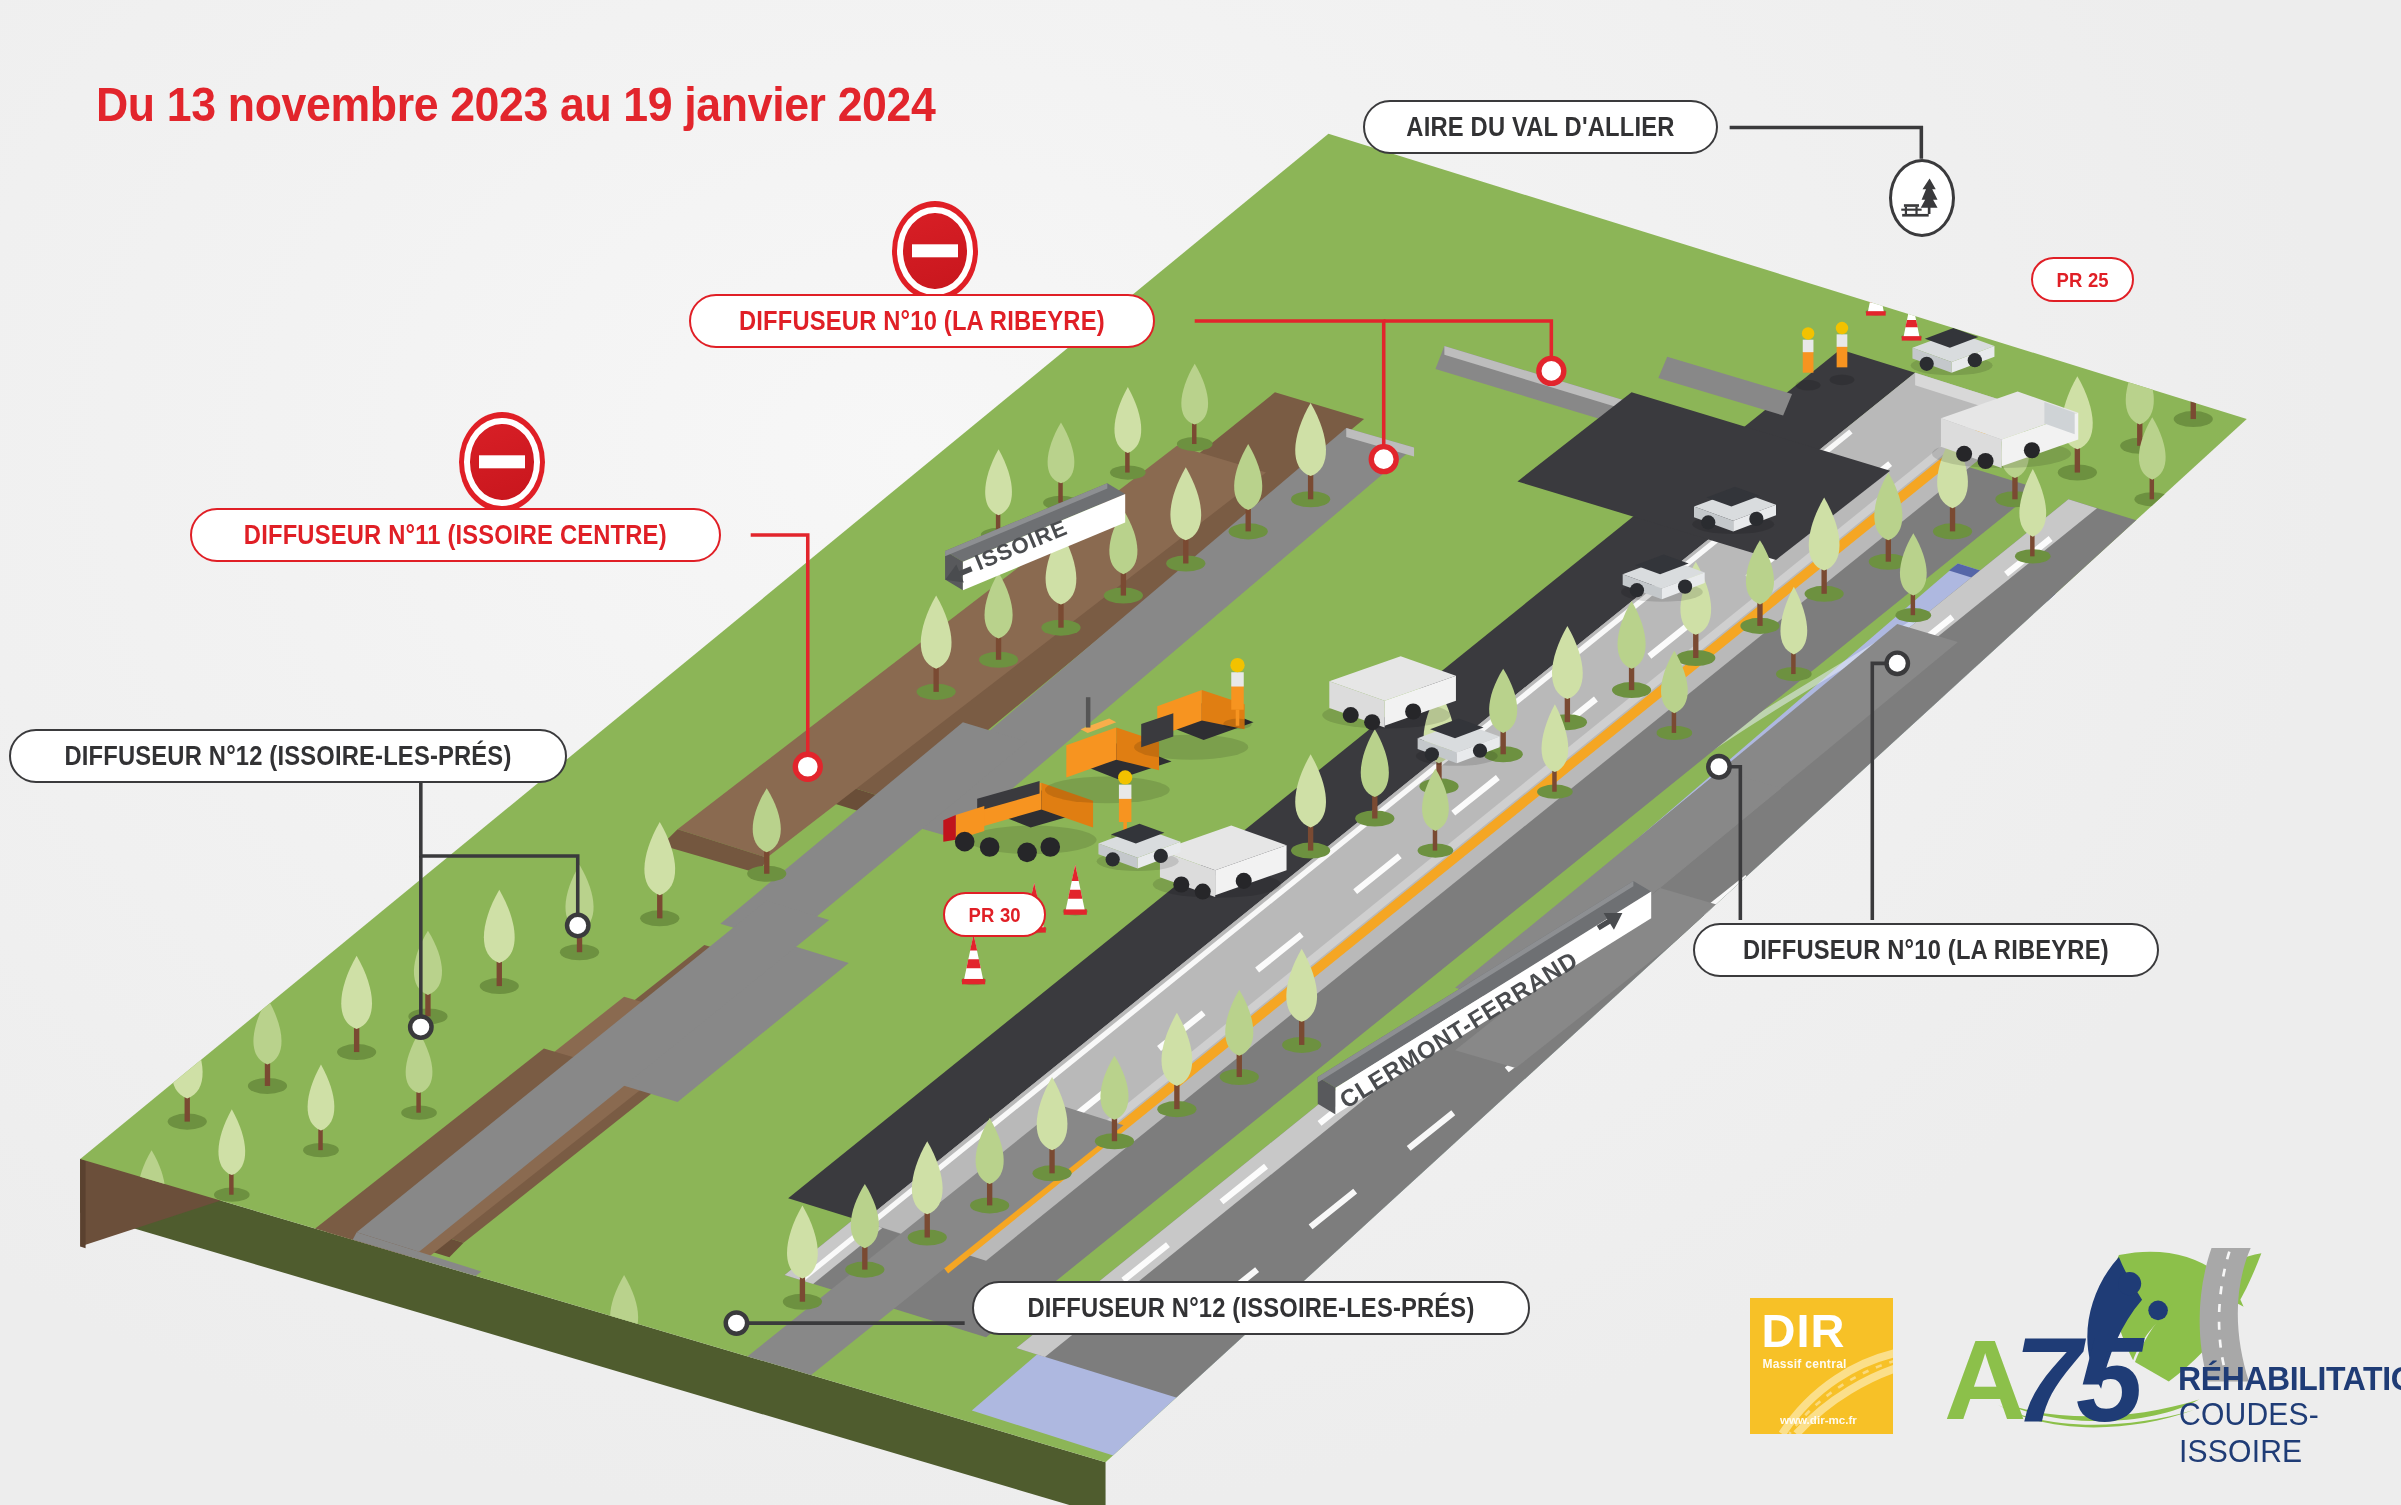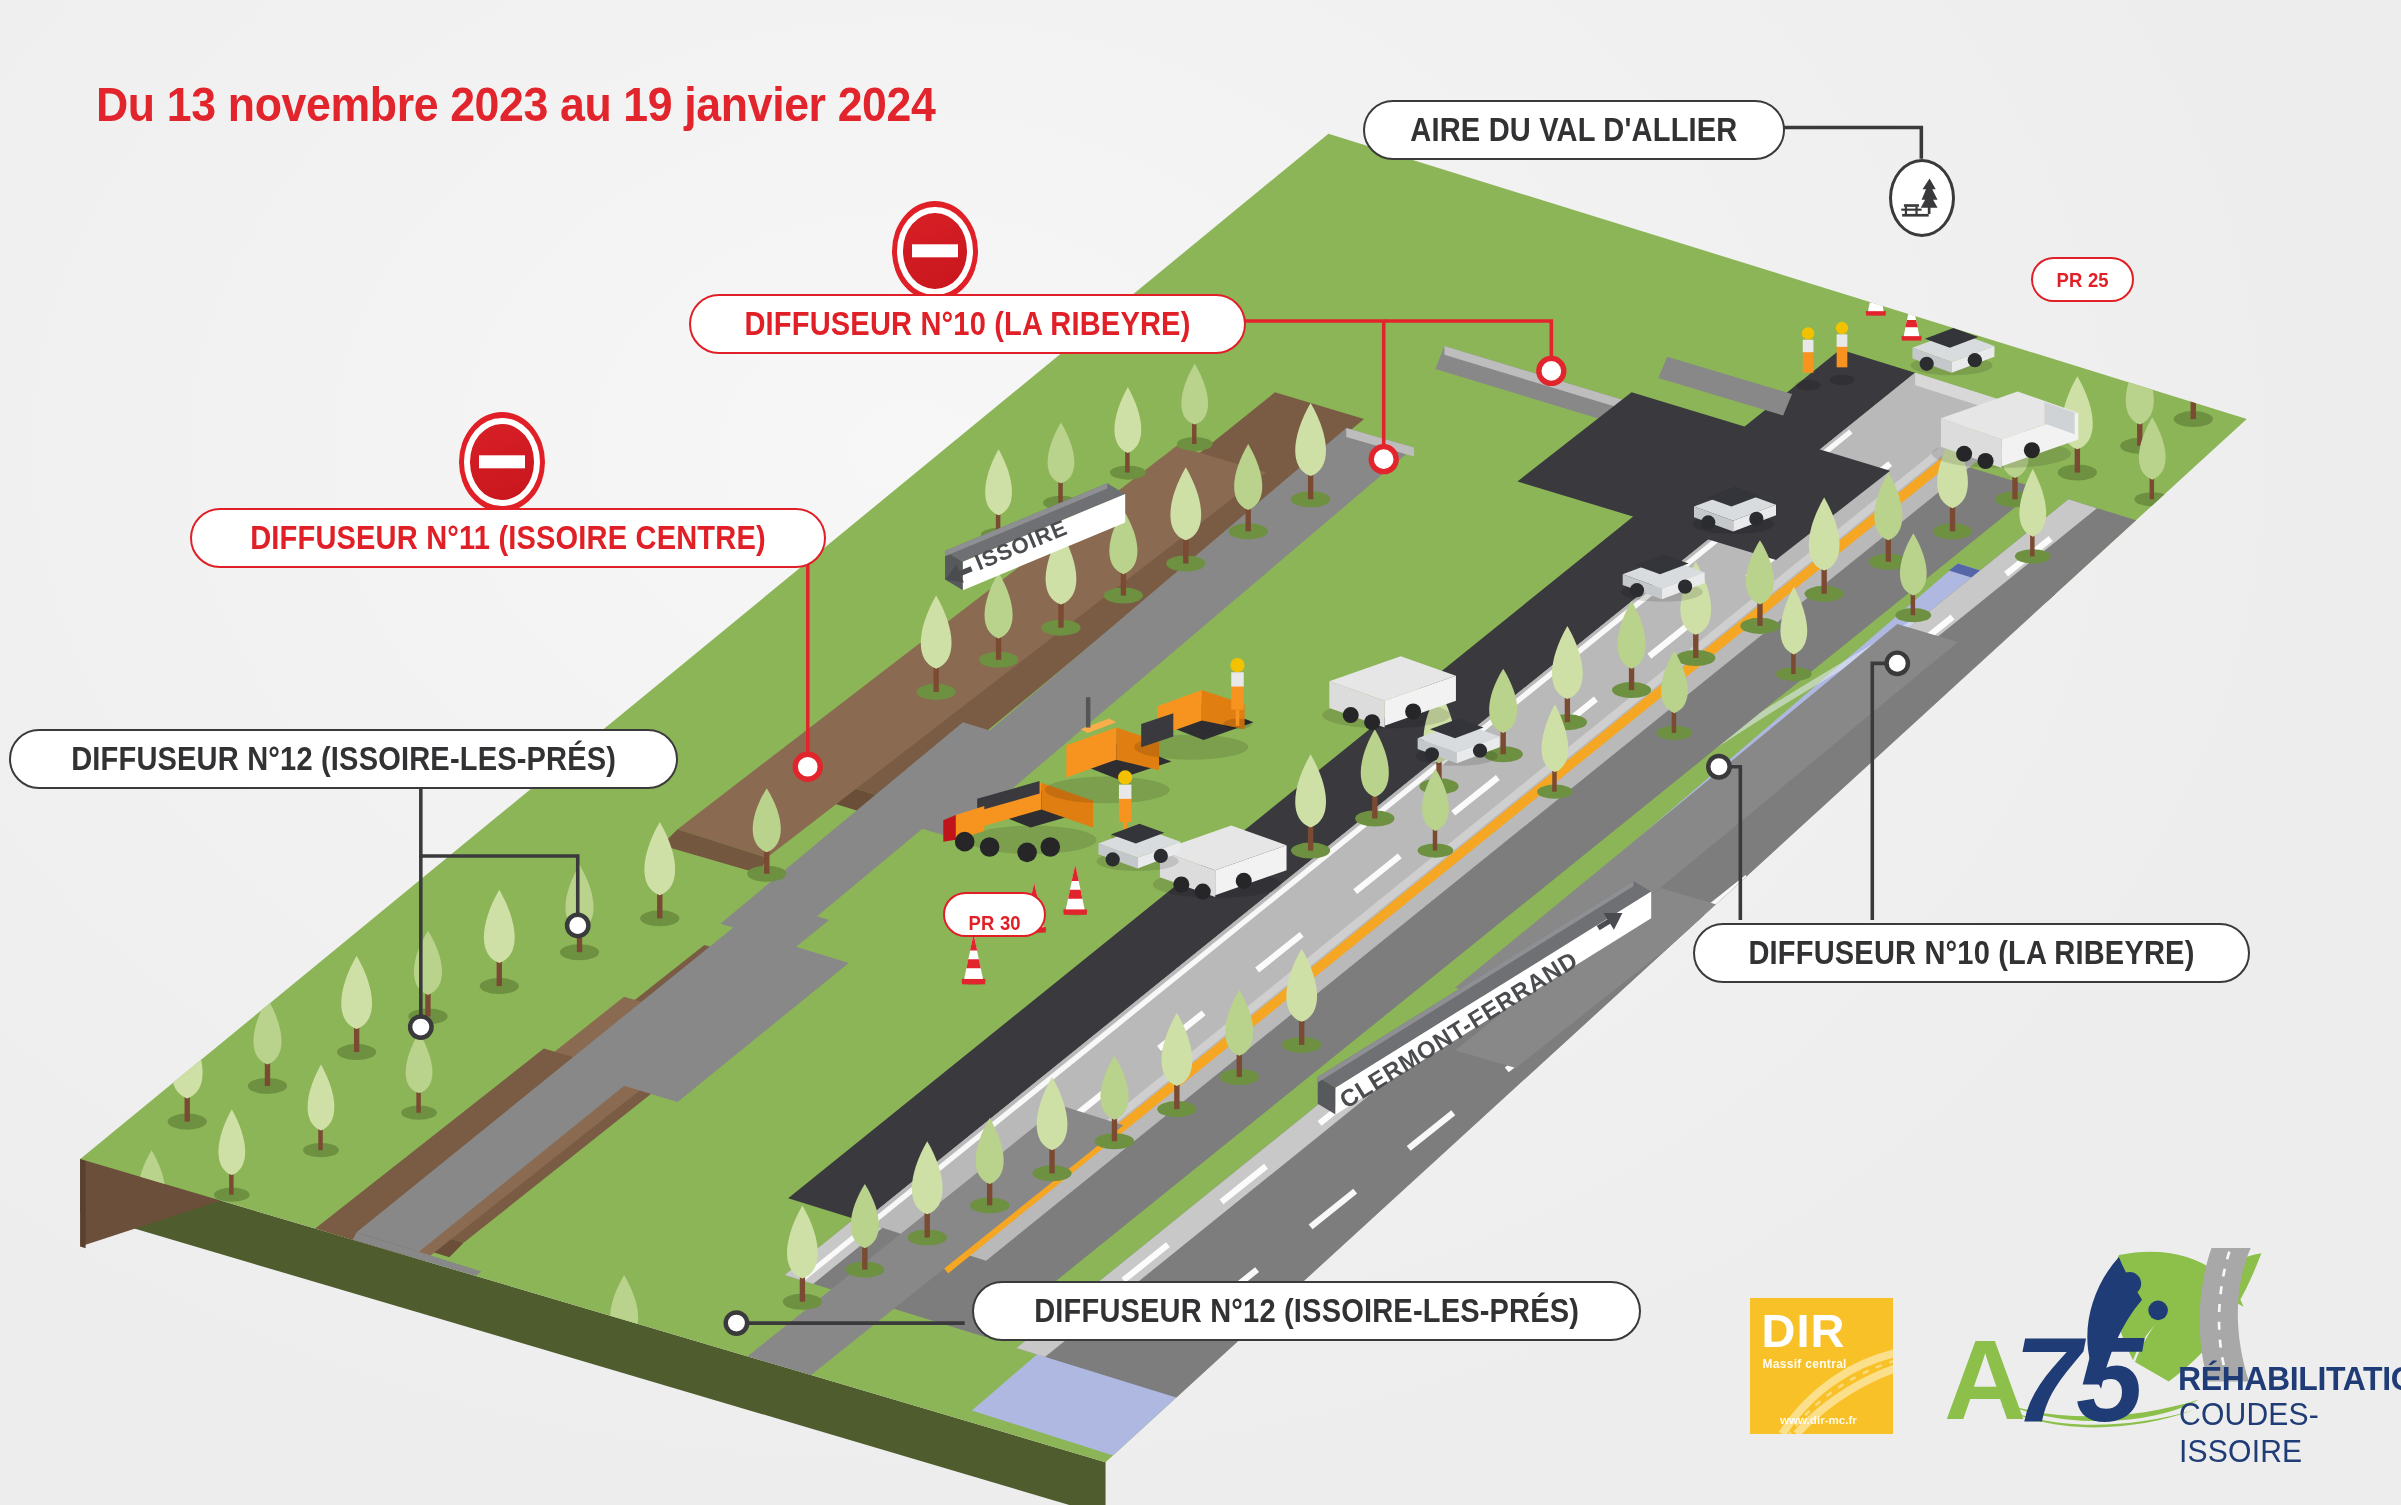--- a/index.html
+++ b/index.html
@@ -22,21 +22,21 @@
     box-sizing:border-box;
     white-space:nowrap;
     font-weight:700;
     letter-spacing:0.2px;
     font-stretch:condensed;
   }
   .pill.dark{ border:2.7px solid #3a3a3c; color:#323234; }
   .pill.red { border:2.7px solid #e01f26; color:#e01f26; }
   .pill span{display:block;transform:scaleX(.88);transform-origin:center;}
 
-  .pill-lbl{ height:60px; padding:0 23px; font-size:33px; }
+  .pill-lbl{ height:54px; padding:0 23px; font-size:27px; }
   .pill-pr { height:45px; padding:0 19.6px; font-size:21px; }
 
   
   #title{
     position:absolute;left:96px;top:77px;
     color:#e2252c;font-size:48px;font-weight:700;
     letter-spacing:-0.4px;
     font-family:"Liberation Sans", sans-serif;
   }
   #title span{display:block;transform:scaleX(.93);transform-origin:left center;}
@@ -831,21 +831,21 @@
       <span>DIFFUSEUR N°10 (LA RIBEYRE)</span>
     </div>
 
     <div class="pill dark pill-lbl" style="left:972px;top:1281px;">
       <span>DIFFUSEUR N°12 (ISSOIRE-LES-PRÉS)</span>
     </div>
 
     <div class="pill red pill-pr" style="left:2031px;top:257px;">
       <span>PR 25</span>
     </div>
-    <div class="pill red pill-pr" style="left:943px;top:892px;align-items:flex-end;">
+    <div class="pill red pill-pr" style="left:943px;top:892px;">
       <span>PR 30</span>
     </div>
 
     <div class="restarea" style="left:1889px;top:159px;">
       <svg width="45" height="46" viewBox="0 0 50 52" aria-hidden="true">
         <g fill="#3a3a3c">
           <path d="M33 4 L40 16 L36 16 L42 28 L37 28 L42 37 L34 37 L34 44 L31 44 L31 37 L23 37 L28 28 L24 28 L29 16 L25 16 Z"></path>
           <rect x="2" y="44" width="30" height="3"></rect>
           <rect x="4" y="33" width="17" height="3"></rect>
           <rect x="5" y="36" width="2.5" height="9"></rect>

